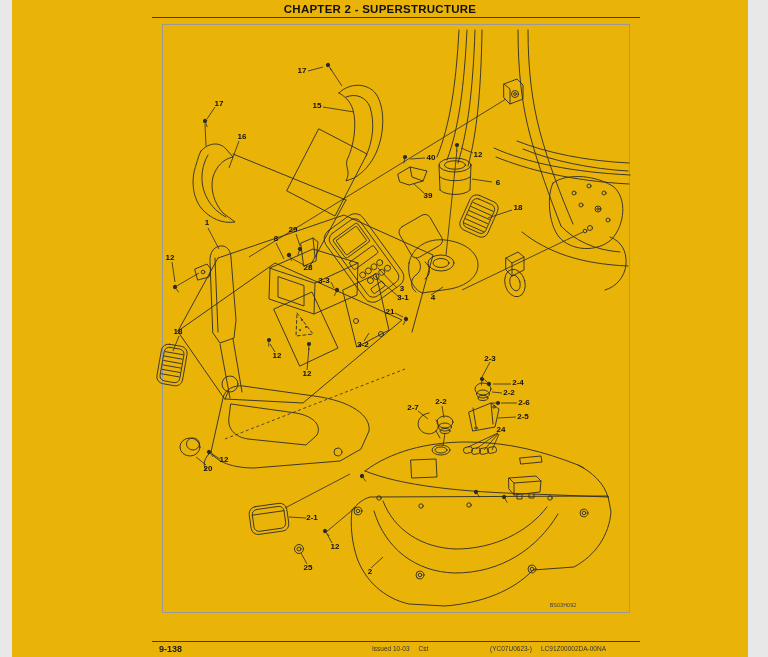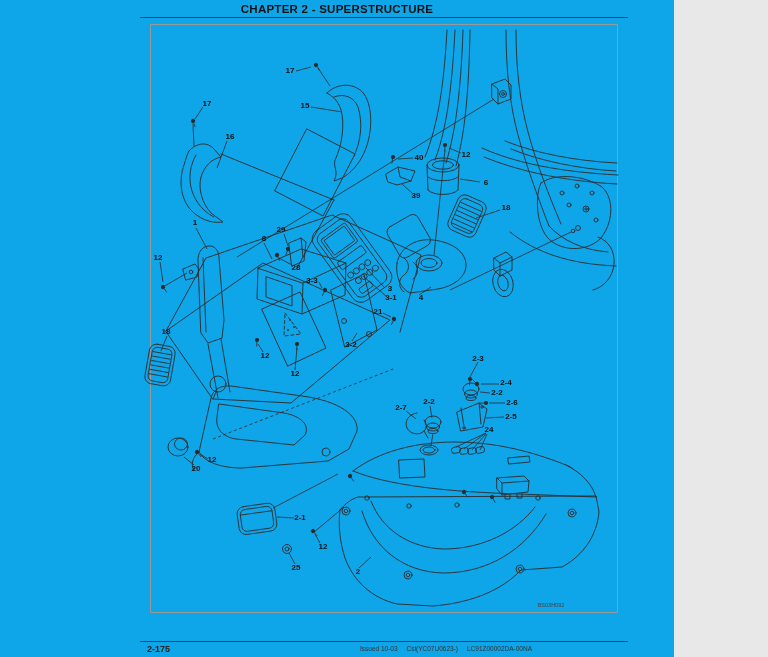--- a/index.html
+++ b/index.html
@@ -1,17 +1,17 @@
 <!DOCTYPE html>
 <html><head>
 <meta charset="utf-8">
 <style>
   html,body{margin:0;padding:0;background:#e8e8e8;}
-  .page{position:relative;width:674px;height:657px;background:#0ea5e9;overflow:hidden;
-        font-family:"Liberation Sans",sans-serif;}
+  .page{position:relative;width:736px;height:657px;background:#eab308;overflow:hidden;
+        font-family:"Liberation Sans",sans-serif;margin-left:12px;}
   .hline{position:absolute;height:1px;background:#3a3a3a;}
   .hdr{position:absolute;top:3px;left:0;width:100%;text-align:center;
        font-size:11.5px;font-weight:bold;color:#111;letter-spacing:.25px;}
   .ftr-page{position:absolute;left:147px;top:644px;font-size:9px;font-weight:600;color:#222;}
   .ftr-mid{position:absolute;left:360px;top:645px;font-size:6.5px;color:#333;}
   .ftr-right{position:absolute;right:142px;top:645px;font-size:6.5px;color:#333;}
   .ftr-mid span+span,.ftr-right span+span{margin-left:9px;}
   svg{position:absolute;left:0;top:0;}
   svg *{vector-effect:non-scaling-stroke;}
   .art path,.art line,.art ellipse,.art circle,.art rect,.art polyline{
@@ -453,20 +453,20 @@
         <text x="300" y="518" class="callout">2-1</text>
         <text x="323" y="547" class="callout">12</text>
         <text x="296" y="568" class="callout">25</text>
         <text x="358" y="572" class="callout">2</text>
       </g>
 
     <text class="code" x="551" y="607">BS03H092</text>
   </svg>
 
   <div class="hline" style="left:140px;top:641px;width:488px;"></div>
-  <div class="ftr-page">2-175</div>
+  <div class="ftr-page">9-138</div>
   <div class="ftr-mid">
     <span>Issued 10-03</span><span>Cst</span>
   </div>
   <div class="ftr-right">
     <span>(YC07U0623-)</span><span>LC91Z00002DA-00NA</span>
   </div>
 </div>
 
 </body></html>

